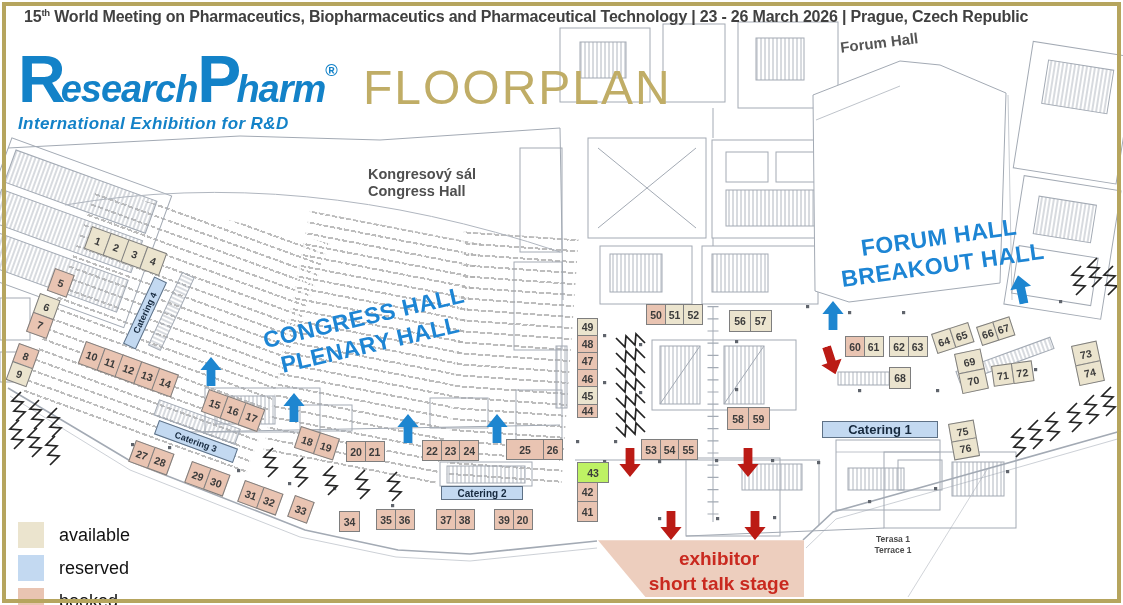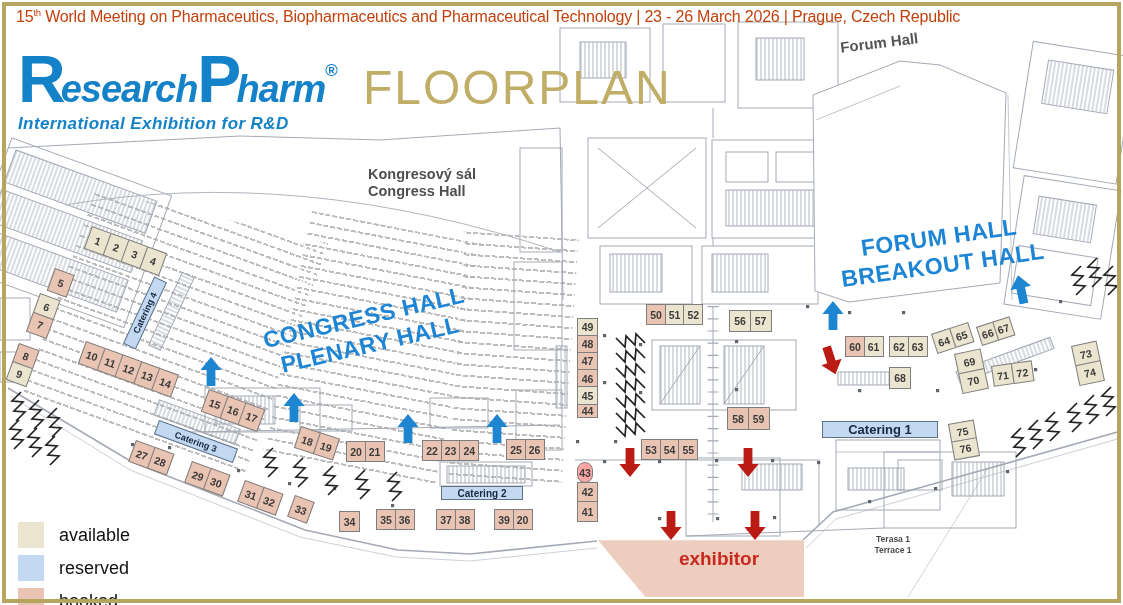--- a/index.html
+++ b/index.html
@@ -1,20 +1,20 @@
 <!DOCTYPE html>
 <html><head>
 <meta charset="utf-8">
 <style>
   html,body{margin:0;padding:0;background:#fff;}
   .canvas{position:relative;width:1123px;height:605px;background:#fff;overflow:hidden;
           font-family:"Liberation Sans",sans-serif;}
   .gold-frame{position:absolute;inset:2px;border:4px solid #b6a55e;z-index:40;pointer-events:none;}
 
-  .header{position:absolute;left:16px;top:7px;font-size:16px;font-weight:400;color:#c2410c;
+  .header{position:absolute;left:24px;top:7px;font-size:16px;font-weight:700;color:#404040;
           letter-spacing:-0.2px;white-space:nowrap;z-index:10;}
   .header sup{font-size:9.5px;}
 
   .logo{position:absolute;left:18px;top:46px;color:#1382c8;z-index:10;}
   .logo-word{white-space:nowrap;line-height:1;}
   .logo-big{font-size:66px;font-weight:700;}
   .logo-small{font-size:38px;font-weight:700;font-style:italic;letter-spacing:-1px;margin-left:-5px;}
   .logo-reg{font-size:17px;font-weight:700;position:relative;top:-26px;}
   .logo-tagline{font-size:17px;font-weight:700;font-style:italic;margin-top:2px;letter-spacing:0.4px;}
 
@@ -325,21 +325,21 @@
           <span>22</span>
         </div>
         <div class="booth" style="width: 20px; height: 21px; background: rgb(233, 196, 178);">
           <span>23</span>
         </div>
         <div class="booth" style="width: 20px; height: 21px; background: rgb(233, 196, 178);">
           <span>24</span>
         </div>
       </div>
       <div class="strip" style="left: 506px; top: 439px; transform: rotate(0deg);">
-        <div class="booth" style="width: 20px; height: 21px; background: rgb(233, 196, 178);">
+        <div class="booth" style="width: 38px; height: 21px; background: rgb(233, 196, 178);">
           <span>25</span>
         </div>
         <div class="booth" style="width: 20px; height: 21px; background: rgb(233, 196, 178);">
           <span>26</span>
         </div>
       </div>
       <div class="strip" style="left: 136px; top: 440px; transform: rotate(20deg);">
         <div class="booth" style="width: 21px; height: 23px; background: rgb(233, 196, 178);">
           <span>27</span>
         </div>
@@ -391,21 +391,21 @@
       </div>
       <div class="strip" style="left: 494px; top: 509px; transform: rotate(0deg);">
         <div class="booth" style="width: 20px; height: 21px; background: rgb(233, 196, 178);">
           <span>39</span>
         </div>
         <div class="booth" style="width: 20px; height: 21px; background: rgb(233, 196, 178);">
           <span>20</span>
         </div>
       </div>
       <div class="strip v" style="left: 577px; top: 462px; transform: rotate(0deg);">
-        <div class="booth" style="width: 16px; height: 21px; background: #fca5a5; border-radius: 8px;">
+        <div class="booth" style="width: 32px; height: 21px; background: #bef264;">
           <span>43</span>
         </div>
         <div class="booth" style="width: 21px; height: 21px; background: rgb(233, 196, 178);">
           <span>42</span>
         </div>
         <div class="booth" style="width: 21px; height: 21px; background: rgb(233, 196, 178);">
           <span>41</span>
         </div>
       </div>
       <div class="strip v" style="left: 577px; top: 318px; transform: rotate(0deg);">
@@ -604,20 +604,21 @@
   <div class="forum-small">Forum Hall</div>
 
   <div class="terasa">
     <div>Terasa 1</div>
     <div>Terrace 1</div>
   </div>
 
   <div class="stage">
     <div class="stage-text">
       <div>exhibitor</div>
+      <div>short talk stage</div>
     </div>
   </div>
 
   <div class="legend">
     <div class="legend-row">
       <span class="swatch" style="background: rgb(235, 228, 206);"></span>
       <span class="legend-label">available</span>
     </div>
     <div class="legend-row">
       <span class="swatch" style="background: rgb(195, 217, 241);"></span>

